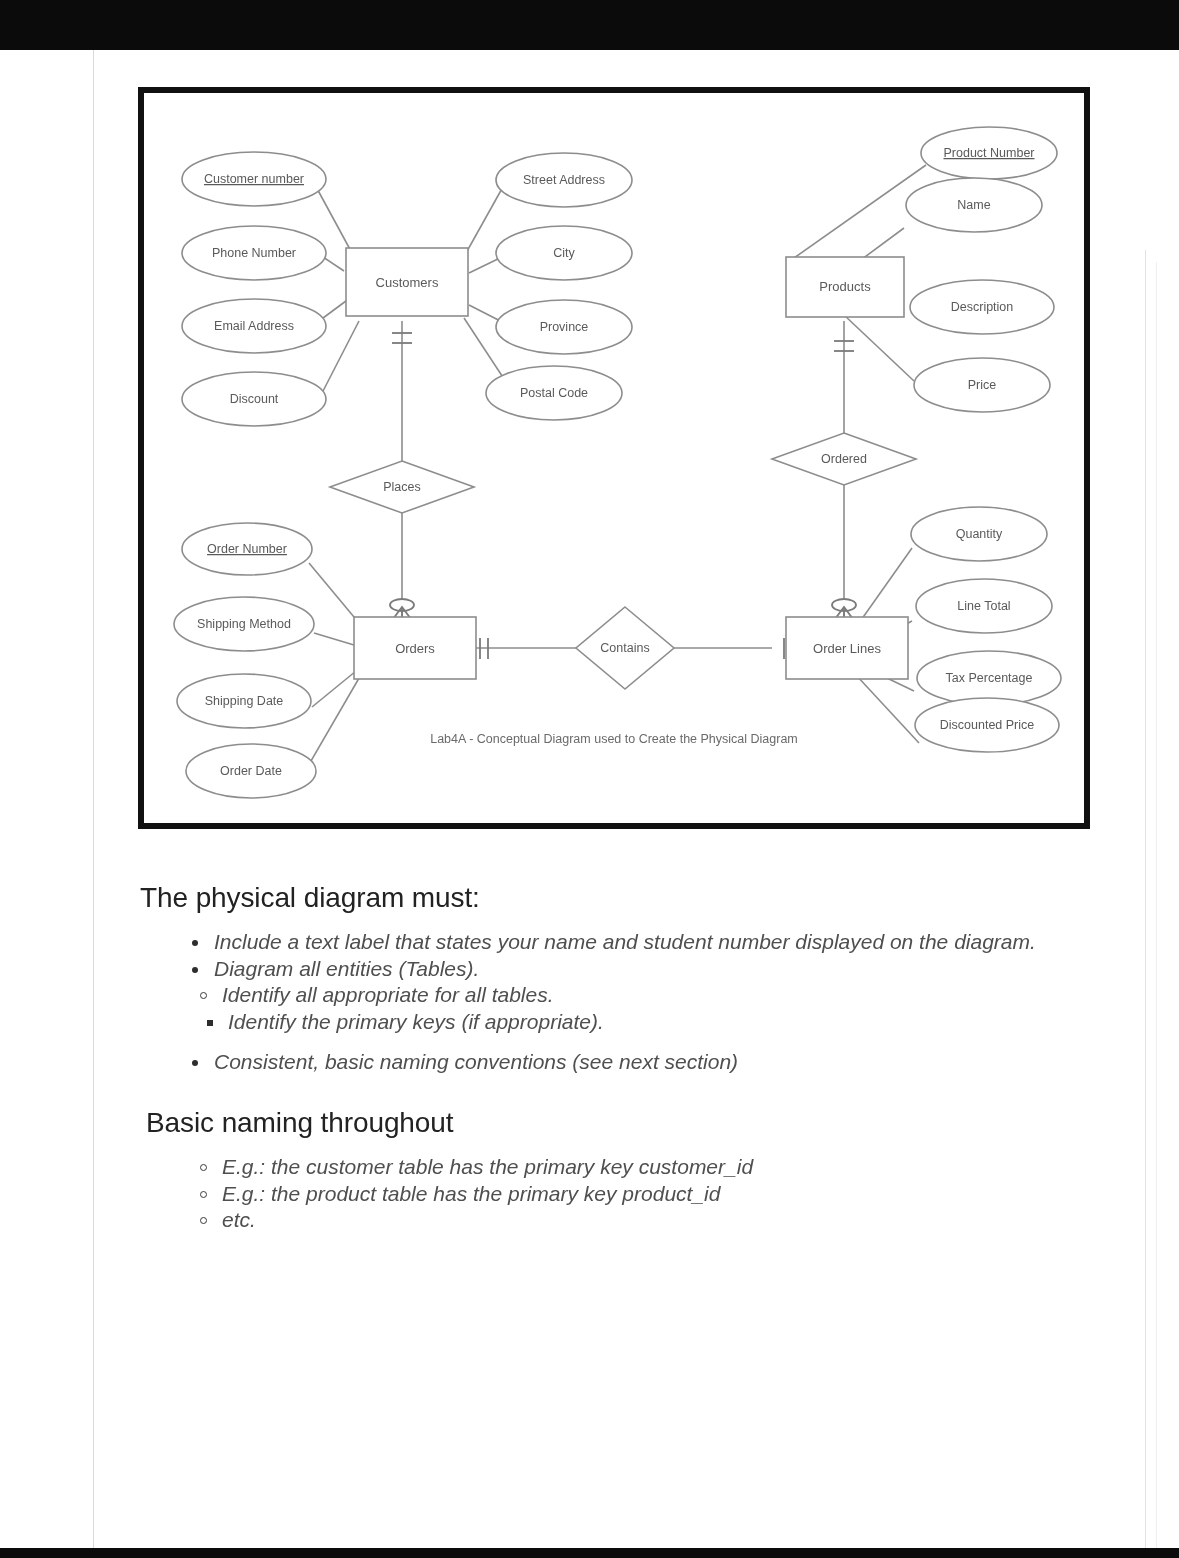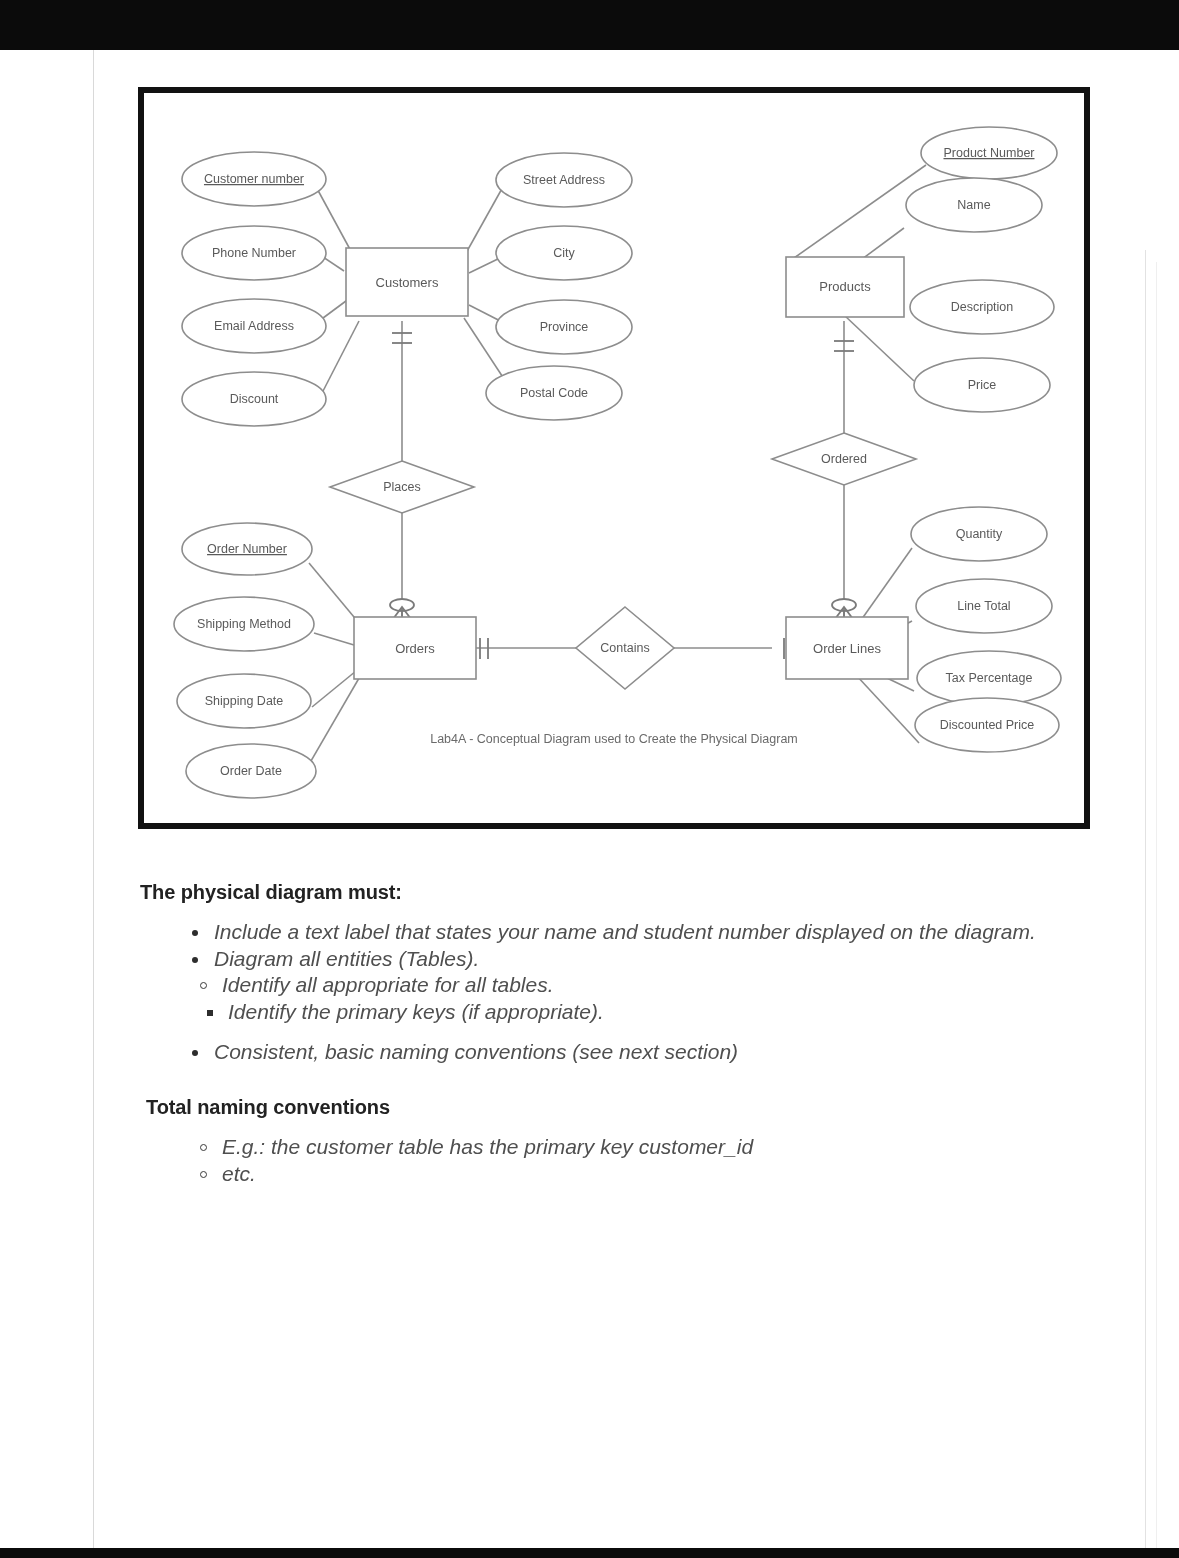--- a/index.html
+++ b/index.html
@@ -69,22 +69,22 @@
   
   .prose {
     position: absolute;
     left: 140px;
     top: 880px;
     width: 975px;
     color: #4a4a4a;
     font-family: "Liberation Sans", sans-serif;
   }
   .heading {
-    font-size: 20px;
-    font-weight: bold;
+    font-size: 28px;
+    font-weight: normal;
     color: #222222;
     letter-spacing: -0.1px;
     margin: 0 0 14px 0;
     line-height: 1.25;
   }
   .heading.second {
     margin-top: 30px;
     margin-left: 6px;
   }
   ul.lv1 {
@@ -390,21 +390,22 @@
     <li>Identify all appropriate for all tables.</li>
   </ul>
   <ul class="lv3">
     <li>Identify the primary keys (if appropriate).</li>
   </ul>
   <div class="spacer-line"></div>
   <ul class="lv1">
     <li>Consistent, basic naming conventions (see next section)</li>
   </ul>
 
-  <div class="heading second">Total naming conventions</div>
+  <div class="heading second">Basic naming throughout</div>
 
   <ul class="lv2">
     <li>E.g.: the customer table has the primary key customer_id</li>
+    <li>E.g.: the product table has the primary key product_id</li>
     <li>etc.</li>
   </ul>
 </div>
 
 <div class="bar-bottom"></div>
 
 </body></html>

